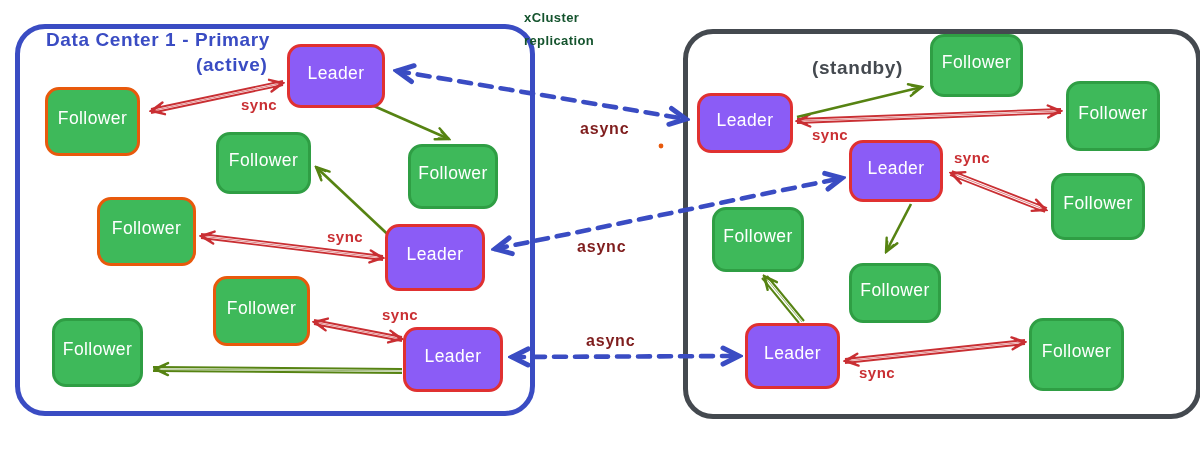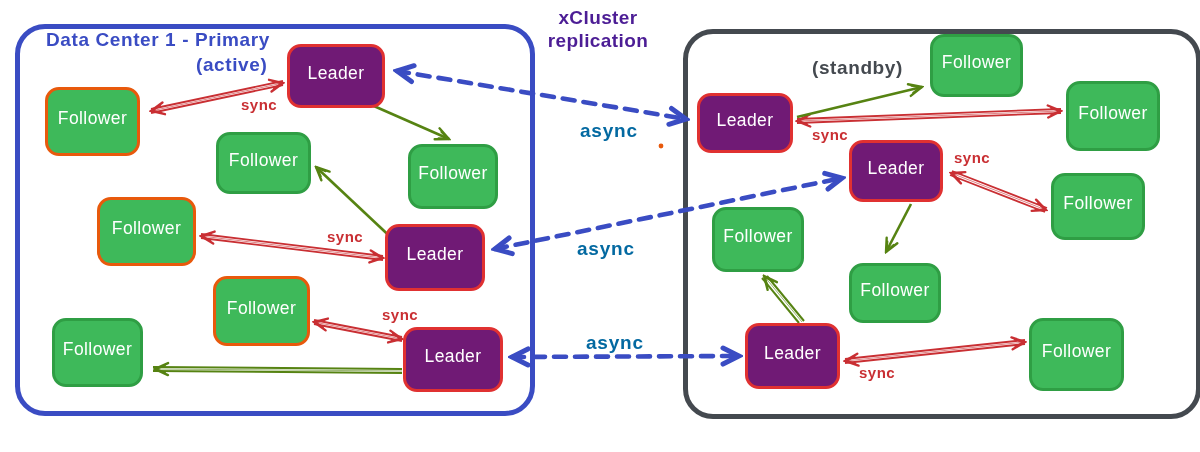--- a/index.html
+++ b/index.html
@@ -9,34 +9,34 @@
   }
   .dc-box{position:absolute;border-radius:30px;background:transparent;}
   .dc1-box{left:15px;top:24px;width:510px;height:382px;border:5px solid #3a4cc3;}
   .dc2-box{left:683px;top:29px;width:508px;height:380px;border:5px solid #44494f;}
   .title{position:absolute;font-size:19px;letter-spacing:.6px;white-space:nowrap;font-weight:bold;}
   .dc1-title{left:46px;top:29px;color:#3a4cc3;}
   .dc1-sub{left:196px;top:54px;color:#3a4cc3;}
   .dc2-title{left:709px;top:33px;color:#44494f;}
   .dc2-sub{left:812px;top:57px;color:#44494f;text-align:center;}
   .center-caption{
-    position:absolute;left:524px;top:6px;width:148px;text-align:center;
-    color:#4c1d95;font-size:19px;line-height:23px;font-weight:bold;letter-spacing:.4px;
+    position:absolute;left:524px;top:6px;width:148px;
+    color:#14532d;font-size:13px;line-height:23px;font-weight:bold;letter-spacing:.4px;
   }
   .node{
     position:absolute;border-radius:14px;color:#ffffff;
     display:flex;align-items:center;justify-content:center;
     font-size:17.5px;letter-spacing:.4px;padding-bottom:6px;box-sizing:border-box;
   }
-  .leader{background:#701a75;border:3px solid #e03131;}
+  .leader{background:#8b5cf6;border:3px solid #e03131;}
   .follower-g{background:#3eb95a;border:3px solid #2f9e44;}
   .follower-o{background:#3eb95a;border:3px solid #e8590c;}
   .lbl{position:absolute;white-space:nowrap;font-weight:bold;}
   .sync{color:#c92f33;font-size:15px;letter-spacing:.5px;}
-  .async{color:#0369a1;font-size:19px;letter-spacing:.8px;}
+  .async{color:#7f1d1d;font-size:16px;letter-spacing:.8px;}
   svg.arrows{position:absolute;left:0;top:0;pointer-events:none;}
 </style>
 </head>
 <body>
 
 <div class="stage">
 
   <div class="dc-box dc1-box"></div>
   <div class="dc-box dc2-box"></div>
 

